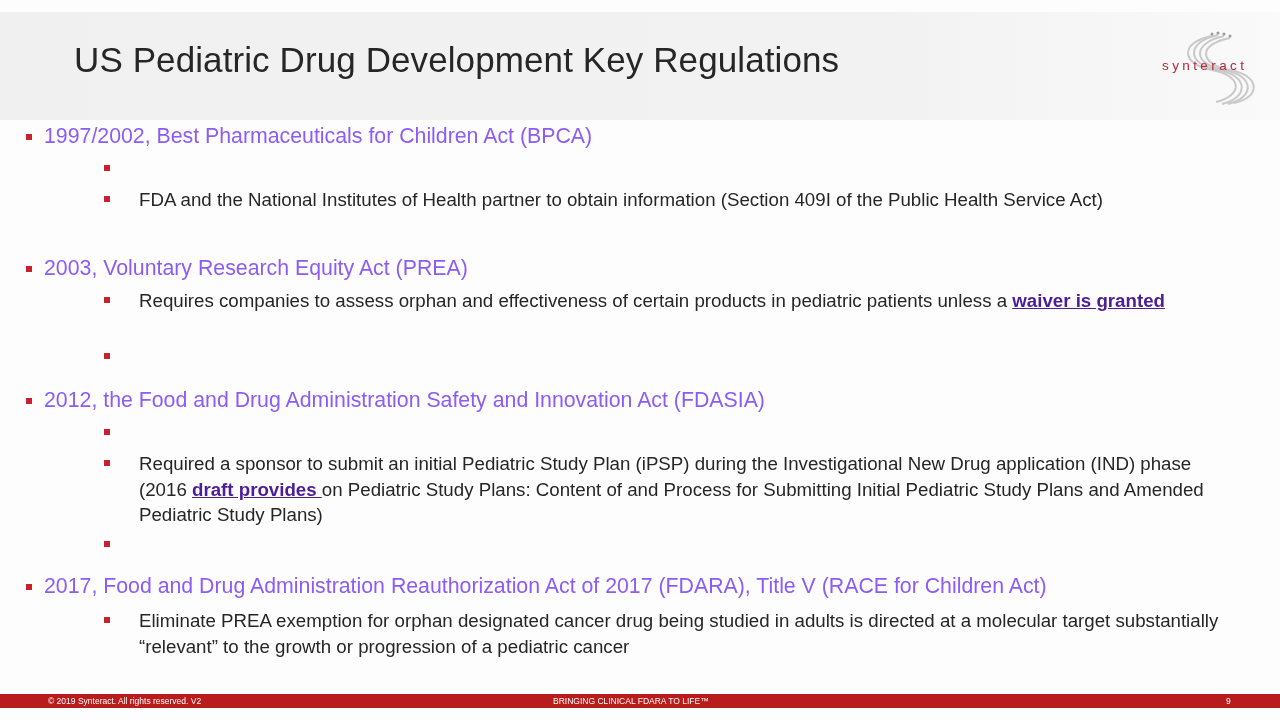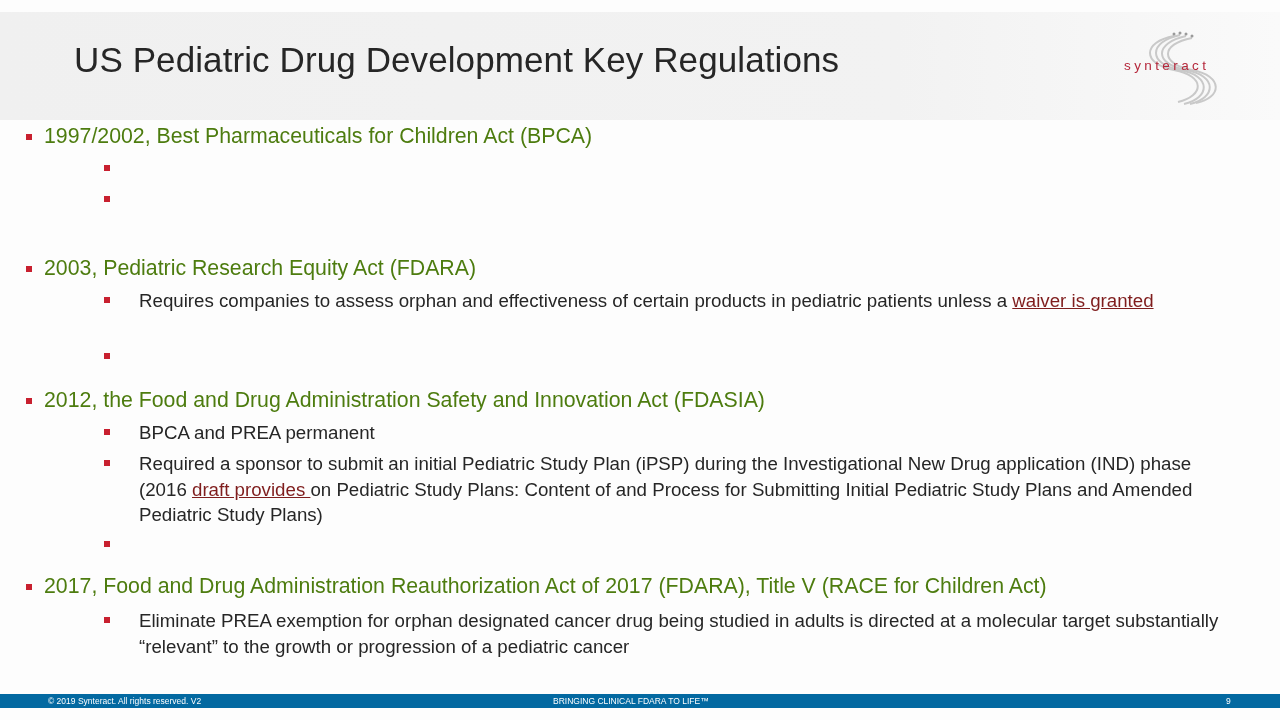--- a/index.html
+++ b/index.html
@@ -1,27 +1,27 @@
 <!DOCTYPE html>
 <html><head>
 <meta charset="utf-8">
 <style>
   html, body { margin:0; padding:0; }
   body { width:1280px; height:720px; background:#fdfdfd; position:relative; overflow:hidden; font-family:"Liberation Sans", sans-serif; color:#262626; }
   .title-band { position:absolute; left:0; top:12px; width:1280px; height:108px; background:linear-gradient(90deg,#f0f0f0 0%, #f2f2f2 70%, #fafafa 100%); }
   .title { position:absolute; left:74px; top:40px; font-size:35px; color:#262626; letter-spacing:0.1px;text-align:center; }
-  .logo { position:absolute; left:1112px; top:28px; width:130px; height:80px; }
+  .logo { position:absolute; left:1150px; top:28px; width:130px; height:80px; }
   .logo-text { position:absolute; left:12px; top:30px; font-size:13.5px; letter-spacing:3.4px; color:#b5273b; }
   .content { position:absolute; left:0; top:122px; width:1280px; }
-  .l1 { position:absolute; left:44px; font-size:21.3px; color:#4d7c0f; white-space:nowrap; }
+  .l1 { position:absolute; left:44px; font-size:21.3px; color:#8b5cf6; white-space:nowrap; }
   .l1 .bul { position:absolute; left:-18px; top:10px; width:6px; height:6px; background:#c8202f; }
   .l2 { position:absolute; left:139px; width:1090px; font-size:18.7px; line-height:25.5px; color:#262626; }
   .l2 .bul { position:absolute; left:-35px; top:9px; width:6px; height:6px; background:#c8202f; }
-  .link { color:#7f1d1d; text-decoration:underline; }
-  .footer { position:absolute; left:0; top:694px; width:1280px; height:14px; background:#0369a1; color:#fff; font-size:8.5px; }
+  .link { color:#4c1d95; text-decoration:underline;font-weight:bold; }
+  .footer { position:absolute; left:0; top:694px; width:1280px; height:14px; background:#b91c1c; color:#fff; font-size:8.5px; }
   .footer span { position:absolute; top:2px; }
 </style>
 </head>
 <body>
 
 <div class="title-band"></div>
 <div class="title">US Pediatric Drug Development Key Regulations</div>
 
 <div class="logo">
   <svg width="130" height="80" viewBox="0 0 130 80">
@@ -38,28 +38,28 @@
         <circle cx="80" cy="8" r="1.5"></circle>
       </g>
   </svg>
   <div class="logo-text">synteract</div>
 </div>
 
 <div class="content">
 
   <div class="l1" style="top:2px"><span class="bul"></span><span>1997/2002, Best Pharmaceuticals for Children Act (BPCA)</span></div>
   <div class="l2" style="top:34px"><span class="bul"></span></div>
-  <div class="l2" style="top:65px"><span class="bul"></span></div>
+  <div class="l2" style="top:65px"><span class="bul"></span><span>FDA and the National Institutes of Health partner to obtain information (Section 409I of the Public Health Service Act)</span></div>
 
-  <div class="l1" style="top:134px"><span class="bul"></span><span>2003, Pediatric Research Equity Act (FDARA)</span></div>
+  <div class="l1" style="top:134px"><span class="bul"></span><span>2003, Voluntary Research Equity Act (PREA)</span></div>
   <div class="l2" style="top:166px"><span class="bul"></span><span>Requires companies to assess orphan and effectiveness of certain products in pediatric patients unless a </span><span class="link">waiver is granted</span></div>
   <div class="l2" style="top:222px"><span class="bul"></span></div>
 
   <div class="l1" style="top:266px"><span class="bul"></span><span>2012, the Food and Drug Administration Safety and Innovation Act (FDASIA)</span></div>
-  <div class="l2" style="top:298px"><span class="bul"></span><span>BPCA and PREA permanent</span></div>
+  <div class="l2" style="top:298px"><span class="bul"></span></div>
   <div class="l2" style="top:329px"><span class="bul"></span><span>Required a sponsor to submit an initial Pediatric Study Plan (iPSP) during the Investigational New Drug application (IND) phase  (2016 </span><span class="link">draft provides </span><span>on Pediatric Study Plans: Content of and Process for Submitting Initial Pediatric Study Plans and Amended Pediatric Study Plans)</span></div>
   <div class="l2" style="top:410px"><span class="bul"></span></div>
 
   <div class="l1" style="top:452px"><span class="bul"></span><span>2017, Food and Drug Administration Reauthorization Act of 2017 (FDARA), Title V (RACE for Children Act)</span></div>
   <div class="l2" style="top:486px"><span class="bul"></span><span>Eliminate PREA exemption for orphan designated cancer drug being studied in adults is directed at a molecular target substantially “relevant” to the growth or progression of a pediatric cancer</span></div>
 </div>
 
 <div class="footer">
   <span style="left:48px">© 2019 Synteract. All rights reserved. V2</span>
   <span style="left:553px">BRINGING CLINICAL FDARA TO LIFE™</span>

